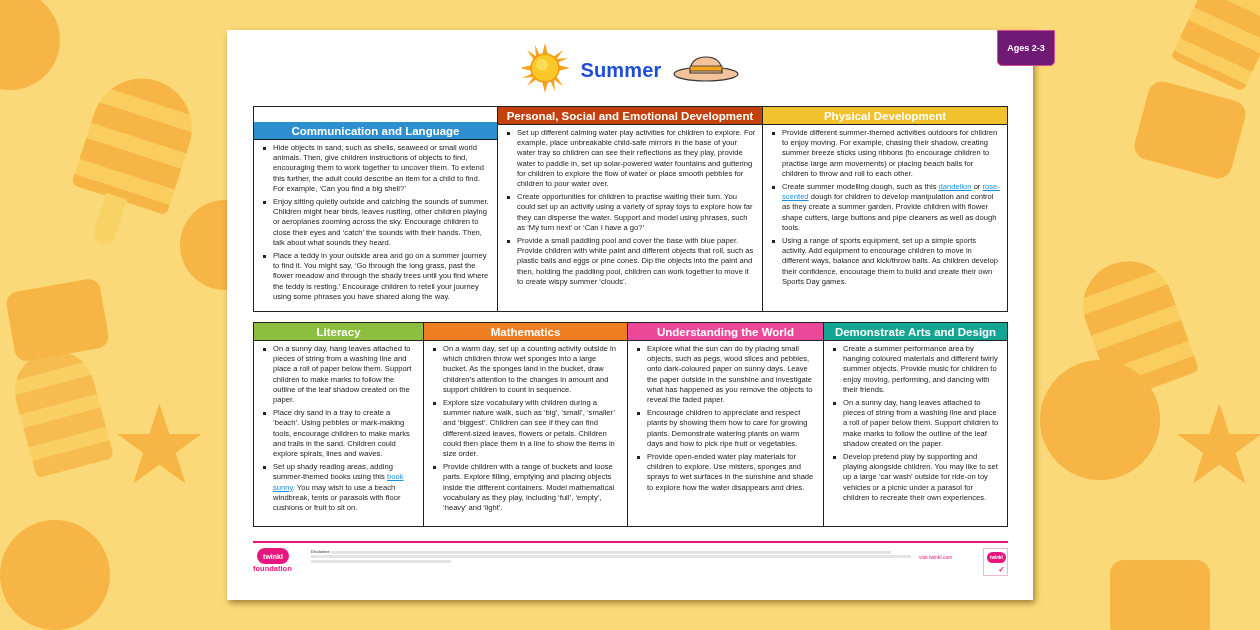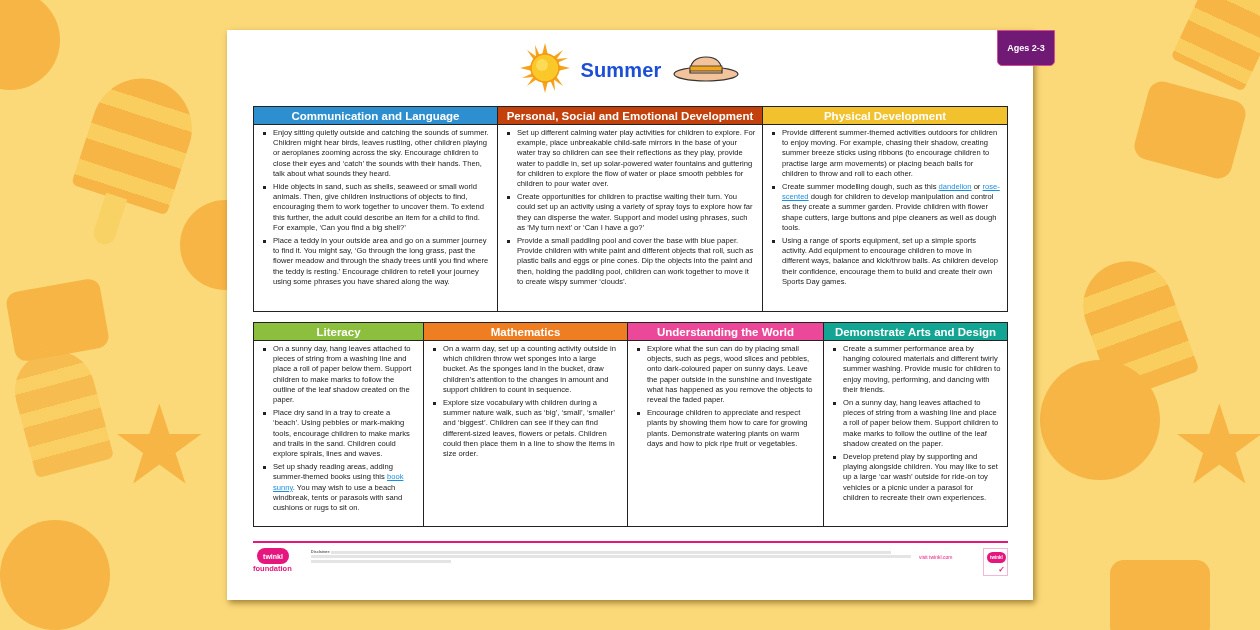--- a/index.html
+++ b/index.html
@@ -129,25 +129,25 @@
       <svg width="68" height="30" viewBox="0 0 68 30">
         <ellipse cx="34" cy="21" rx="32" ry="7" fill="#f3c39b" stroke="#333" stroke-width="1.2"></ellipse>
         <path d="M18,20 Q18,4 34,4 Q50,4 50,20 Z" fill="#f3c39b" stroke="#333" stroke-width="1.2"></path>
         <rect x="18" y="13" width="32" height="5" fill="#f2a51f" stroke="#333" stroke-width="0.8"></rect>
       </svg>
     </span>
   </div>
 
   <div class="grid-row row1">
     <div class="col" style="width:244px;">
-      <div class="col-head" style="background:#2d8fd0;">Communication and Language</div>
-      <div class="col-body">
-          <ul>
+      <div class="col-head" style="background:#2d8fd0;margin-top:15px;">Communication and Language</div>
+      <div class="col-body">
+          <ul>
+        <li>Hide objects in sand, such as shells, seaweed or small world animals. Then, give children instructions of objects to find, encouraging them to work together to uncover them. To extend this further, the adult could describe an item for a child to find. For example, ‘Can you find a big shell?’</li>
         <li>Enjoy sitting quietly outside and catching the sounds of summer. Children might hear birds, leaves rustling, other children playing or aeroplanes zooming across the sky. Encourage children to close their eyes and ‘catch’ the sounds with their hands. Then, talk about what sounds they heard.</li>
-        <li>Hide objects in sand, such as shells, seaweed or small world animals. Then, give children instructions of objects to find, encouraging them to work together to uncover them. To extend this further, the adult could describe an item for a child to find. For example, ‘Can you find a big shell?’</li>
         <li>Place a teddy in your outside area and go on a summer journey to find it. You might say, ‘Go through the long grass, past the flower meadow and through the shady trees until you find where the teddy is resting.’ Encourage children to retell your journey using some phrases you have shared along the way.</li>
       </ul>
         </div>
     </div>
     <div class="col" style="width:265px;">
       <div class="col-head" style="background:#c2410c;">Personal, Social and Emotional Development</div>
       <div class="col-body">
           <ul>
         <li>Set up different calming water play activities for children to explore. For example, place unbreakable child-safe mirrors in the base of your water tray so children can see their reflections as they play, provide water to paddle in, set up solar-powered water fountains and guttering for children to explore the flow of water or place smooth pebbles for children to pour water over.</li>
         <li>Create opportunities for children to practise waiting their turn. You could set up an activity using a variety of spray toys to explore how far they can disperse the water. Support and model using phrases, such as ‘My turn next’ or ‘Can I have a go?’</li>
@@ -167,47 +167,49 @@
     </div>
   </div>
 
   <div class="grid-row row2">
     <div class="col" style="width:170px;">
       <div class="col-head" style="background:#8dbf3e;">Literacy</div>
       <div class="col-body">
           <ul>
         <li>On a sunny day, hang leaves attached to pieces of string from a washing line and place a roll of paper below them. Support children to make marks to follow the outline of the leaf shadow created on the paper.</li>
         <li>Place dry sand in a tray to create a ‘beach’. Using pebbles or mark-making tools, encourage children to make marks and trails in the sand. Children could explore spirals, lines and waves.</li>
-        <li><span>Set up shady reading areas, adding summer-themed books using this </span><span class="link">book sunny</span><span>. You may wish to use a beach windbreak, tents or parasols with sand cushions or rugs to sit on.</span></li>
+        <li><span>Set up shady reading areas, adding summer-themed books using this </span><span class="link">book sunny</span><span>. You may wish to use a beach windbreak, tents or parasols with floor cushions or fruit to sit on.</span></li>
       </ul>
         </div>
     </div>
     <div class="col" style="width:204px;">
       <div class="col-head" style="background:#ef7d22;">Mathematics</div>
       <div class="col-body">
           <ul>
         <li>On a warm day, set up a counting activity outside in which children throw wet sponges into a large bucket. As the sponges land in the bucket, draw children’s attention to the changes in amount and support children to count in sequence.</li>
         <li>Explore size vocabulary with children during a summer nature walk, such as ‘big’, ‘small’, ‘smaller’ and ‘biggest’. Children can see if they can find different-sized leaves, flowers or petals. Children could then place them in a line to show the items in size order.</li>
+        <li>Provide children with a range of buckets and loose parts. Explore filling, emptying and placing objects inside the different containers. Model mathematical vocabulary as they play, including ‘full’, ‘empty’, ‘heavy’ and ‘light’.</li>
       </ul>
         </div>
     </div>
     <div class="col" style="width:196px;">
       <div class="col-head" style="background:#ec4899;">Understanding the World</div>
       <div class="col-body">
           <ul>
         <li>Explore what the sun can do by placing small objects, such as pegs, wood slices and pebbles, onto dark-coloured paper on sunny days. Leave the paper outside in the sunshine and investigate what has happened as you remove the objects to reveal the faded paper.</li>
         <li>Encourage children to appreciate and respect plants by showing them how to care for growing plants. Demonstrate watering plants on warm days and how to pick ripe fruit or vegetables.</li>
+        <li>Provide open-ended water play materials for children to explore. Use misters, sponges and sprays to wet surfaces in the sunshine and shade to explore how the water disappears and dries.</li>
       </ul>
         </div>
     </div>
     <div class="col" style="width:183px;">
       <div class="col-head" style="background:#12a593;">Demonstrate Arts and Design</div>
       <div class="col-body">
           <ul>
-        <li>Create a summer performance area by hanging coloured materials and different twirly summer washing. Provide music for children to enjoy moving, performing, and dancing with their friends.</li>
+        <li>Create a summer performance area by hanging coloured materials and different twirly summer objects. Provide music for children to enjoy moving, performing, and dancing with their friends.</li>
         <li>On a sunny day, hang leaves attached to pieces of string from a washing line and place a roll of paper below them. Support children to make marks to follow the outline of the leaf shadow created on the paper.</li>
         <li>Develop pretend play by supporting and playing alongside children. You may like to set up a large ‘car wash’ outside for ride-on toy vehicles or a picnic under a parasol for children to recreate their own experiences.</li>
       </ul>
         </div>
     </div>
   </div>
 
   <div class="footer-line"></div>
   <div class="footer">
     <div class="found-logo">

